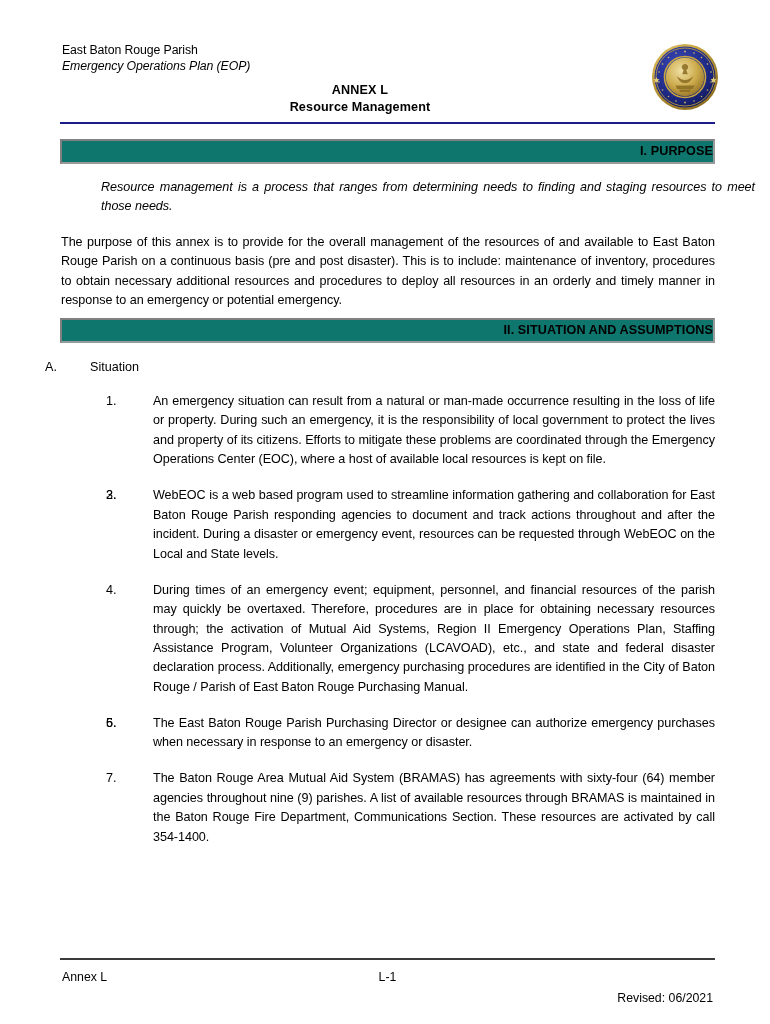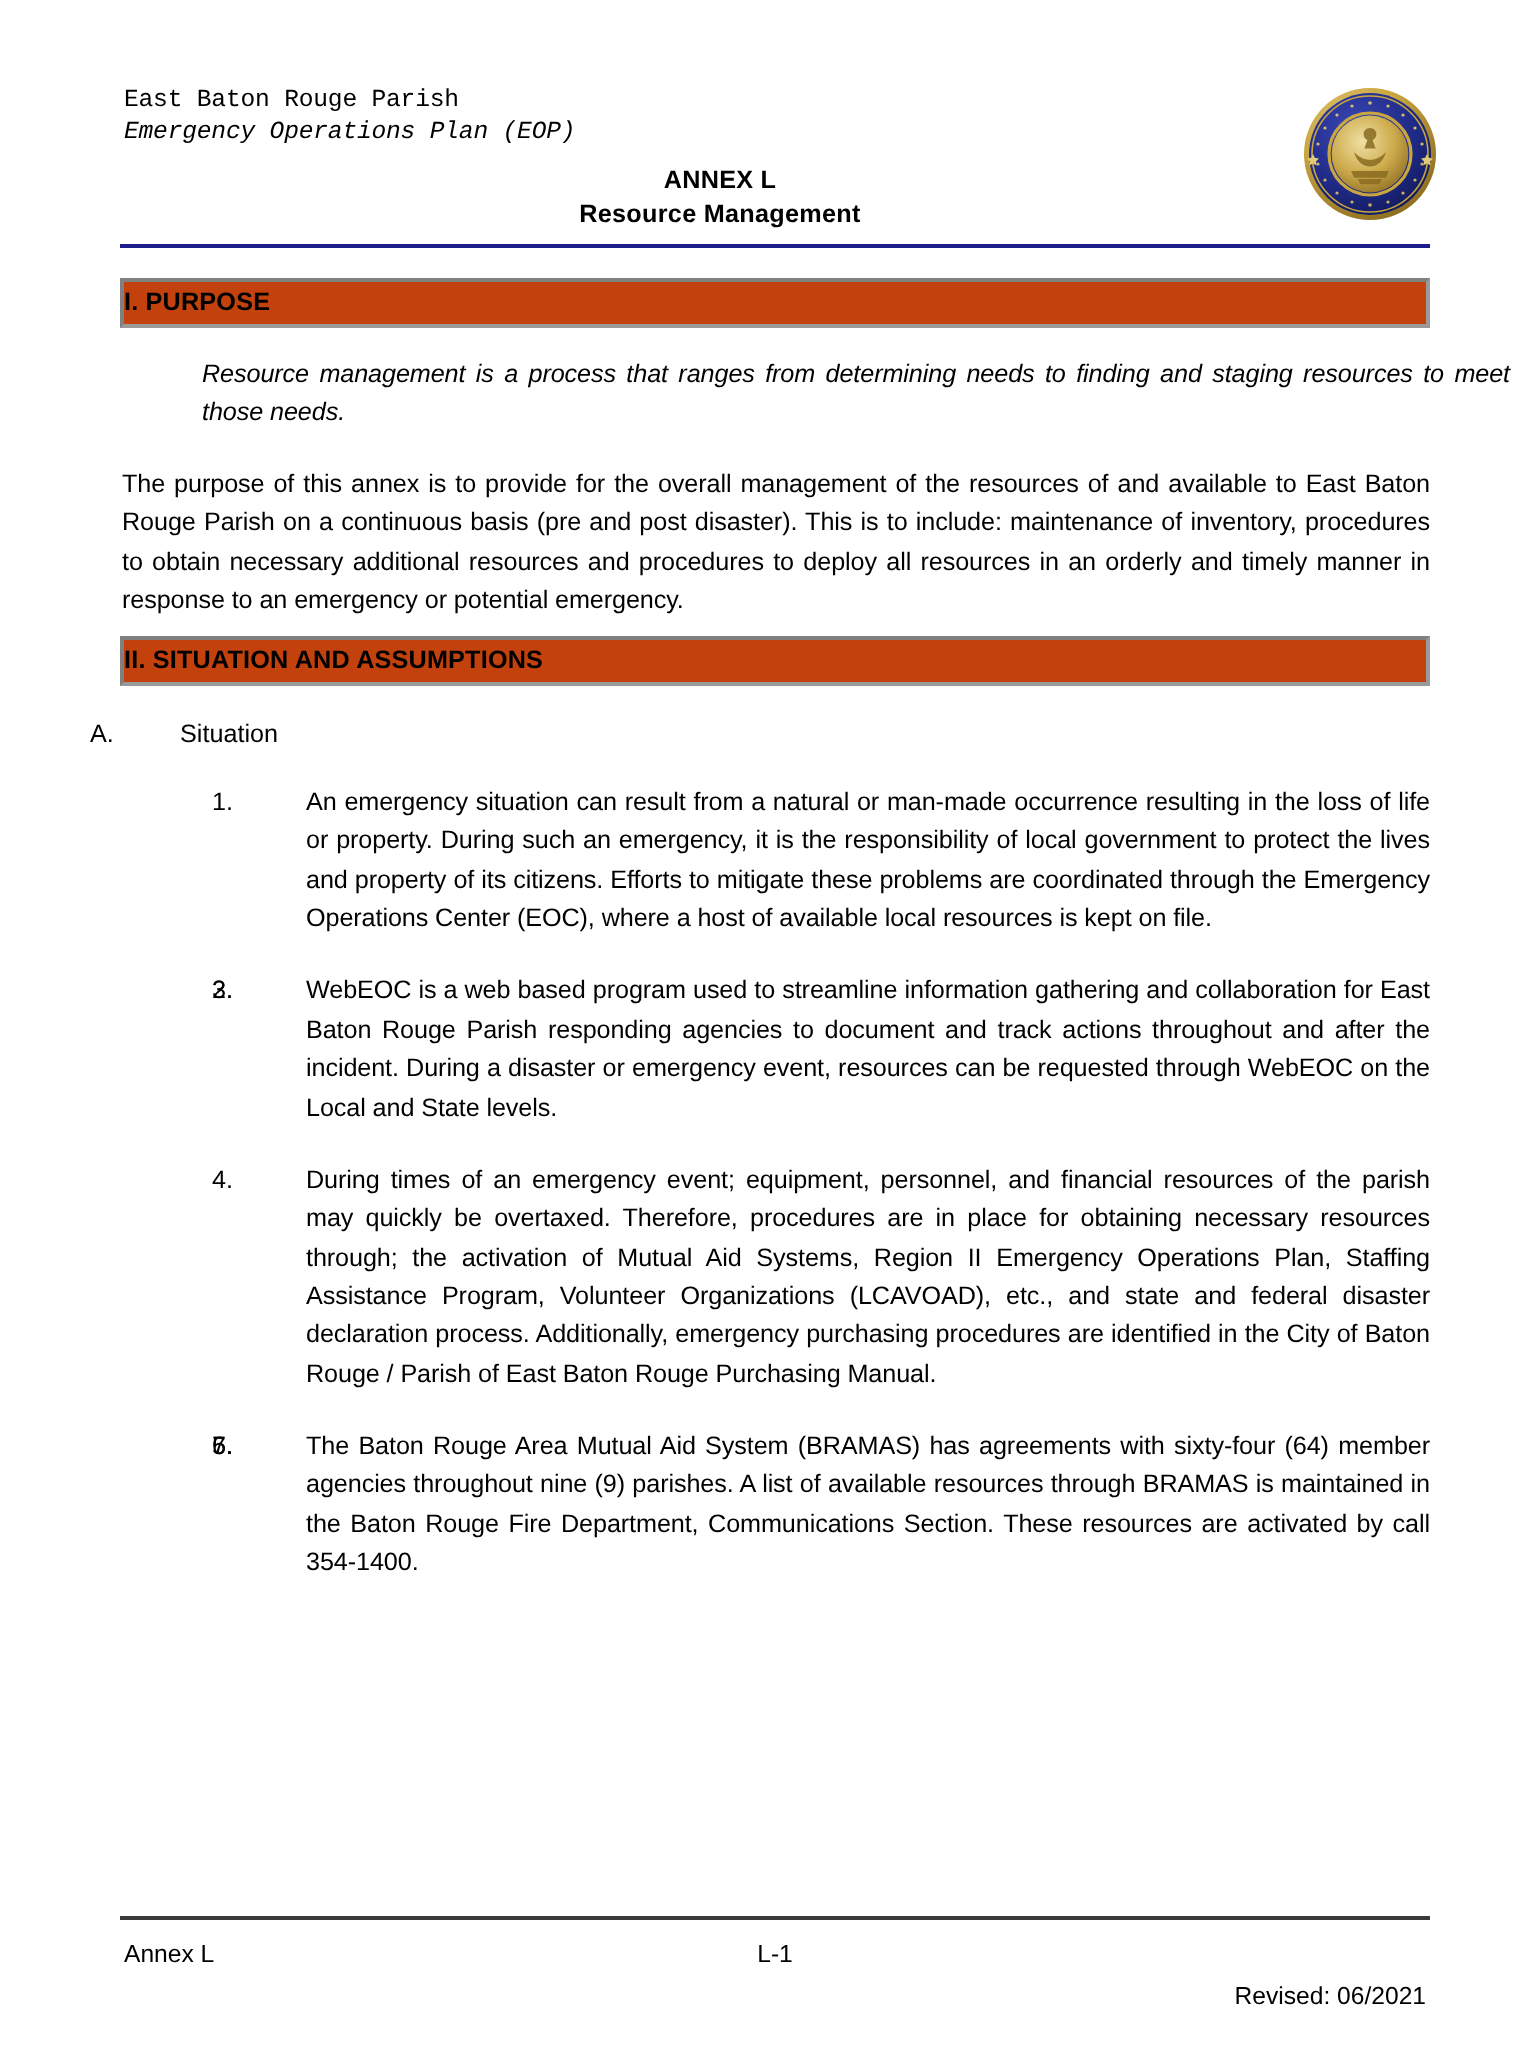--- a/index.html
+++ b/index.html
@@ -30,21 +30,20 @@
     left: 60px;
     top: 40px;
     width: 655px;
     height: 78px;
   }
   .org-block {
     position: absolute;
     left: 2px;
     top: 2px;
     line-height: 1.32;
-    font-family: Liberation Mono, monospace;
   }
   .org-line1 {
     font-size: 12.3px;
     letter-spacing: -0.1px;
     white-space: nowrap;
   }
   .org-line2 {
     font-size: 12.3px;
     font-style: italic;
     letter-spacing: -0.1px;
@@ -96,26 +95,26 @@
     height: 2px;
     background: #3a3a3a;
   }
 
   
   .section-bar {
     position: absolute;
     left: 60px;
     width: 655px;
     box-sizing: border-box;
-    background: #c2410c;
+    background: #0f766e;
     border-top: 2px solid #808080;
     border-left: 2px solid #808080;
     border-right: 2px solid #9a9a9a;
     border-bottom: 2px solid #9a9a9a;
-    text-align: left;
+    text-align: right;
     font-size: 12.6px;
     font-weight: bold;
     letter-spacing: 0.1px;
     padding: 3px 0 4px 0;
   }
   #bar-purpose { top: 139px; }
   #bar-situation { top: 318px; }
 
   
   .para {
@@ -318,20 +317,21 @@
     </div>
     <div class="num-item">
       <span class="num">4.</span>
       <span>During times of an emergency event; equipment, personnel, and financial resources of the parish may quickly be overtaxed.  Therefore, procedures are in place for obtaining necessary resources through; the activation of Mutual Aid Systems, Region II Emergency Operations Plan, Staffing Assistance Program, Volunteer Organizations (LCAVOAD), etc.,  and state and federal disaster declaration process.  Additionally, emergency purchasing procedures are identified in the City of Baton Rouge / Parish of East Baton Rouge Purchasing Manual.</span>
     </div>
     <div class="num-item">
       <span class="num">5.</span>
     </div>
     <div class="num-item">
       <span class="num">6.</span>
+      <span>The East Baton Rouge Parish Purchasing Director or designee can authorize emergency purchases when necessary in response to an emergency or disaster.</span>
     </div>
     <div class="num-item">
       <span class="num">7.</span>
       <span>The Baton Rouge Area Mutual Aid System (BRAMAS) has agreements with sixty-four (64) member agencies throughout nine (9) parishes.  A list of available resources through BRAMAS is maintained in the Baton Rouge Fire Department, Communications Section.   These resources are activated by call 354-1400.</span>
     </div>
   </div>
 
   <div class="rule-footer"></div>
 
   <div class="footer">

